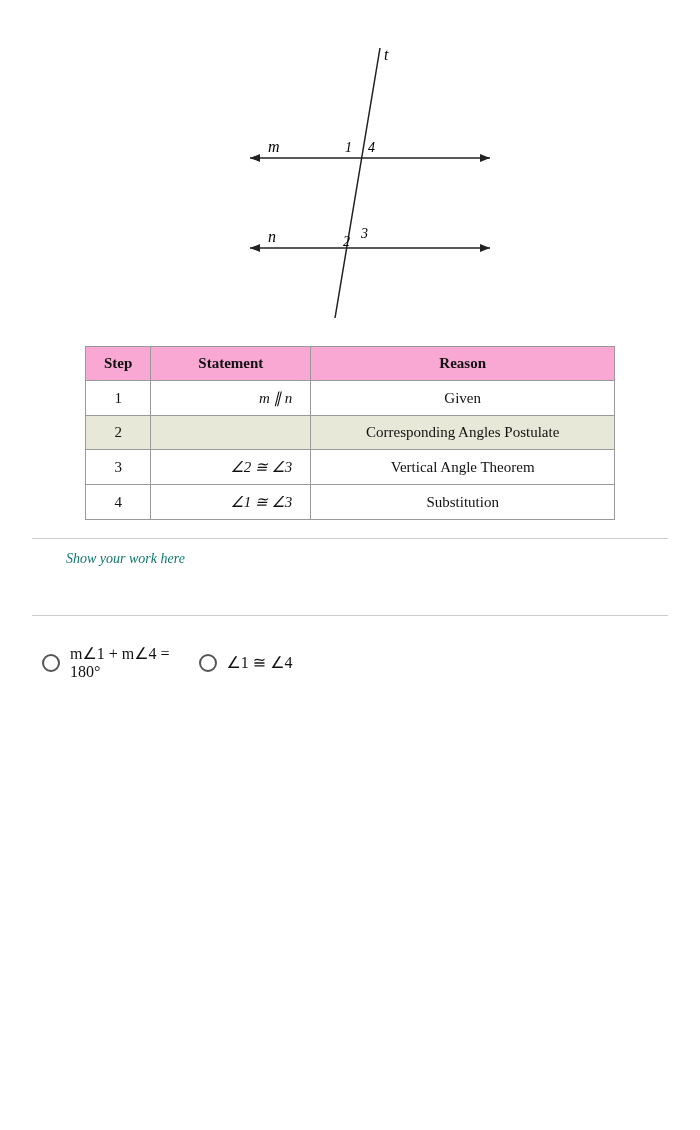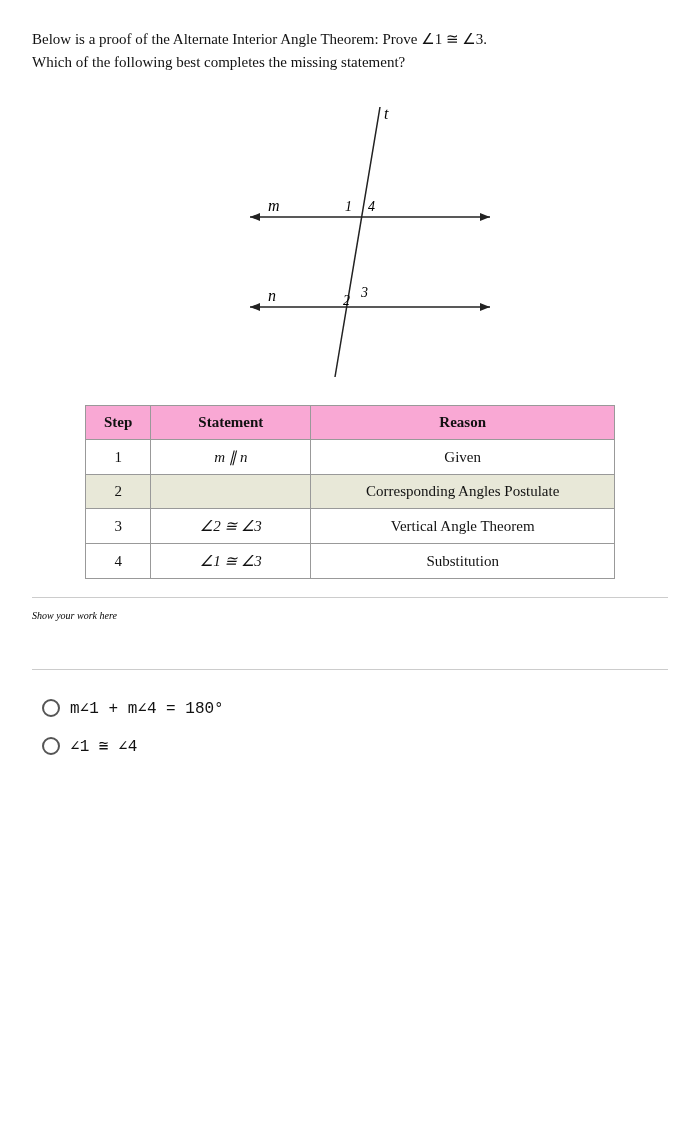--- a/index.html
+++ b/index.html
@@ -53,48 +53,49 @@
       font-weight: bold;
       background: #f9a8d4;
       font-style: normal;
     }
     .proof-table td:first-child {
       width: 60px;
     }
     .proof-table td:nth-child(2) {
       width: 160px;
       font-style: italic;
+      text-align: right;
     }
     .proof-table td:nth-child(3) {
     }
     .highlighted-row td {
       background: #e8e8d8;
     }
     .work-area {
       border-top: 1px solid #ccc;
       padding: 12px 0 8px 0;
       margin-bottom: 10px;
     }
     .work-label {
-      color: #000000;
-      font-size: 10px;
+      color: #0f766e;
+      font-size: 14px;
       font-style: italic;
       margin-bottom: 30px;
+      margin-left: 34px;
     }
     .divider {
       border: none;
       border-top: 1px solid #ccc;
       margin: 0 0 18px 0;
     }
     .options-grid {
       display: grid;
-      grid-template-columns: 1fr;
-      gap: 18px 10px;
+      grid-template-columns: 1fr 1fr 1fr 1fr;
+      gap: 8px 10px;
       padding: 10px 10px 10px 10px;
-      font-family: Liberation Mono, monospace;
     }
     .option-item {
       display: flex;
       align-items: center;
       gap: 10px;
       font-size: 16px;
     }
     .radio-circle {
       width: 18px;
       height: 18px;
@@ -106,24 +107,20 @@
     }
     .option-text {
       font-size: 16px;
     }
   </style>
 </head>
 <body>
 
 <div class="page">
 
-  <div class="question-text">
-    <span>Below is a proof of the Alternate Interior Angle Theorem: Prove ∠1 ≅ ∠3.</span><br>
-    <span>Which of the following best completes the missing statement?</span>
-  </div>
 
   <div class="diagram-area">
     <svg width="420" height="300">
 
       <line x1="110" y1="130" x2="350" y2="130" stroke="#222" stroke-width="1.5"></line>
       <polygon points="110,130 120,126 120,134" fill="#222"></polygon>
       <polygon points="350,130 340,126 340,134" fill="#222"></polygon>
 
       <line x1="110" y1="220" x2="350" y2="220" stroke="#222" stroke-width="1.5"></line>
       <polygon points="110,220 120,216 120,224" fill="#222"></polygon>

